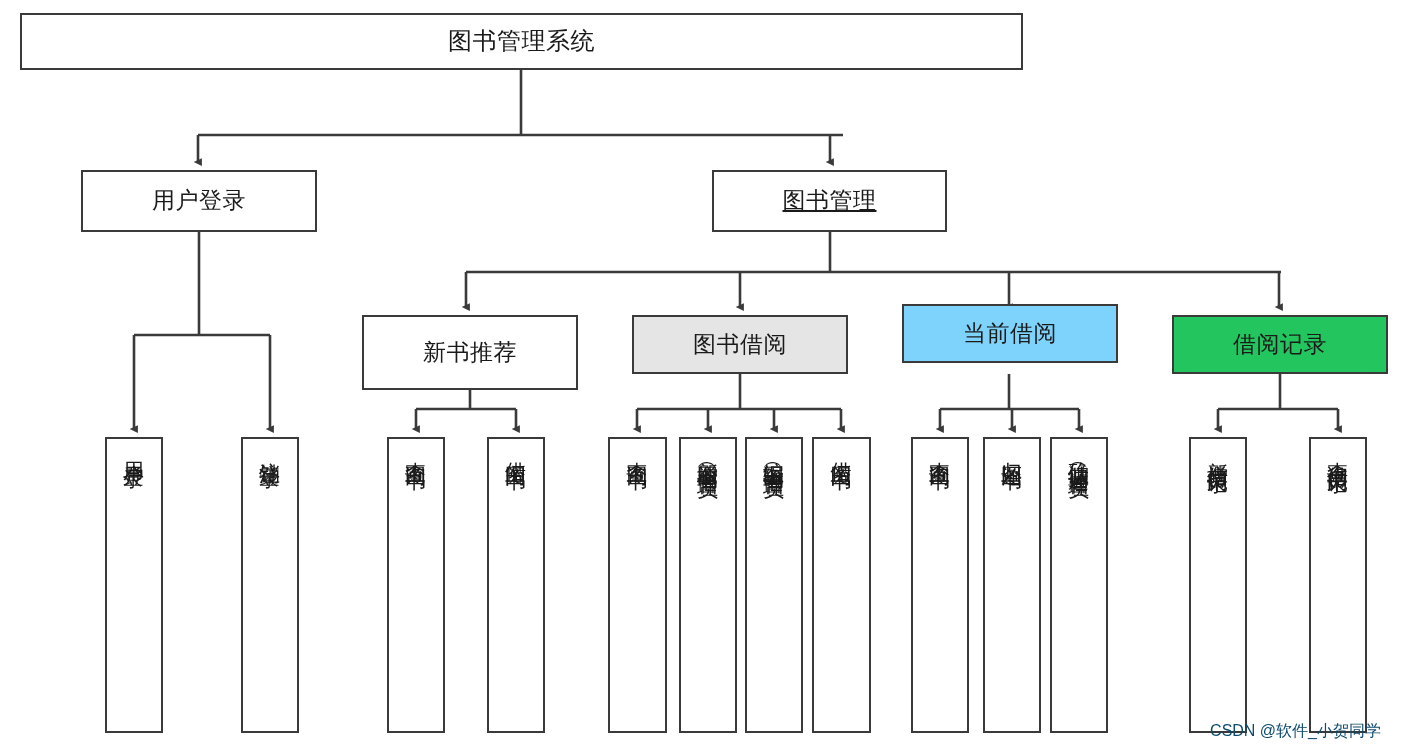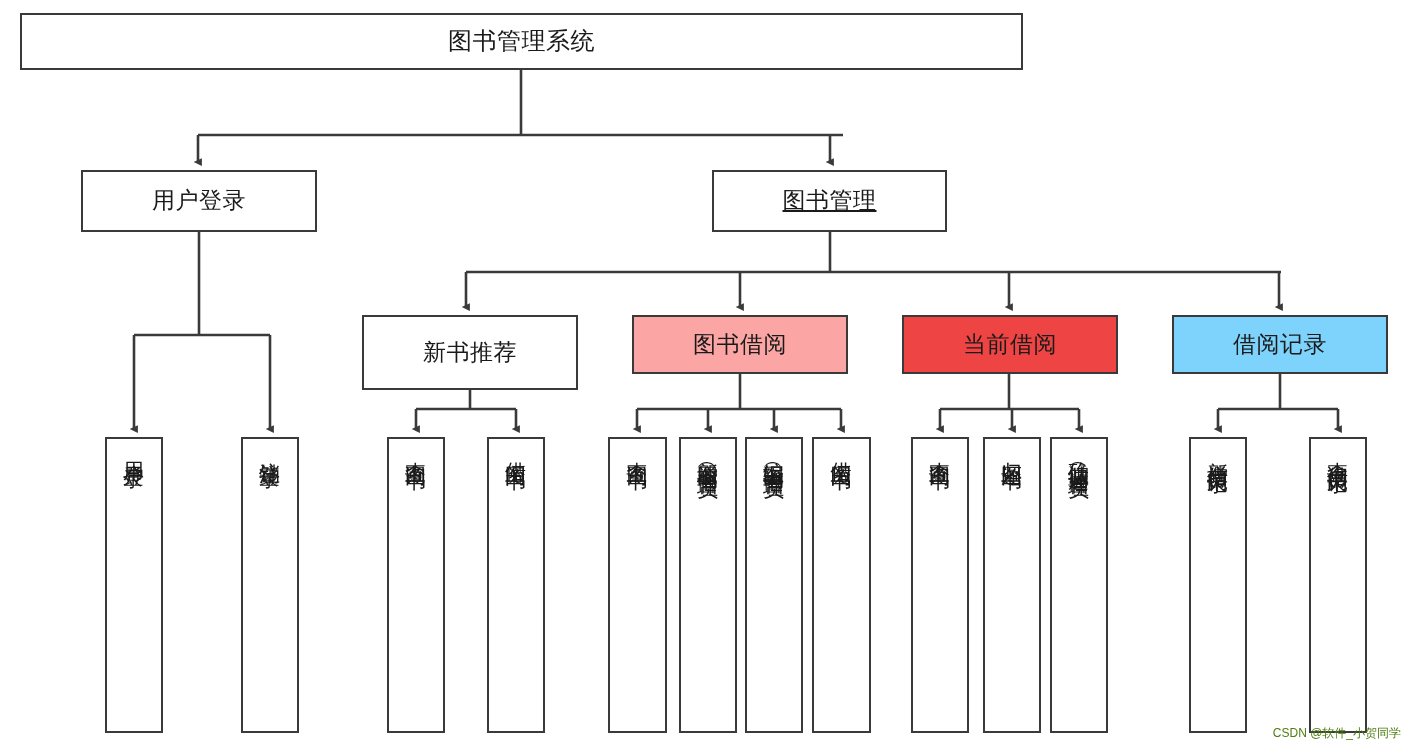--- a/index.html
+++ b/index.html
@@ -57,24 +57,24 @@
   .node.vert .lbl {
     writing-mode: vertical-rl;
     text-orientation: upright;
     font-size: 21px;
     letter-spacing: 2.5px;
     line-height: 1;
     margin: 0 auto;
   }
   .watermark {
     position: absolute;
-    right: 4px;
+    right: 24px;
     bottom: 5px;
-    font-size: 12px;
-    color: #4d7c0f;
+    font-size: 16px;
+    color: #0c4a6e;
     white-space: nowrap;
     z-index: 5;
     font-family: "Liberation Sans", "DejaVu Sans", sans-serif;
   }
 </style>
 </head>
 <body>
 
 <div id="canvas">
 
@@ -135,27 +135,27 @@
   <div class="node horiz" style="left: 81px; top: 170px; width: 236px; height: 62px; border-color: rgb(58, 58, 58); background: rgb(255, 255, 255); color: rgb(26, 26, 26);">
     <span class="lbl">用户登录</span>
   </div>
   <div class="node horiz" style="left: 712px; top: 170px; width: 235px; height: 62px; border-color: rgb(58, 58, 58); background: rgb(255, 255, 255); color: rgb(26, 26, 26); text-decoration: underline;">
     <span class="lbl">图书管理</span>
   </div>
 
   <div class="node horiz" style="left: 362px; top: 315px; width: 216px; height: 75px; border-color: rgb(58, 58, 58); background: rgb(255, 255, 255); color: rgb(26, 26, 26);">
     <span class="lbl">新书推荐</span>
   </div>
-  <div class="node horiz" style="left: 632px; top: 315px; width: 216px; height: 59px; border-color: rgb(58, 58, 58); background: #fca5a5; color: rgb(26, 26, 26);">
+  <div class="node horiz" style="left: 632px; top: 315px; width: 216px; height: 59px; border-color: rgb(58, 58, 58); background: #e5e5e5; color: rgb(26, 26, 26);">
     <span class="lbl">图书借阅</span>
   </div>
-  <div class="node horiz" style="left: 902px; top: 315px; width: 216px; height: 59px; border-color: rgb(58, 58, 58); background: #ef4444; color: rgb(26, 26, 26);">
+  <div class="node horiz" style="left: 902px; top: 304px; width: 216px; height: 59px; border-color: rgb(58, 58, 58); background: #7dd3fc; color: rgb(26, 26, 26);">
     <span class="lbl">当前借阅</span>
   </div>
-  <div class="node horiz" style="left: 1172px; top: 315px; width: 216px; height: 59px; border-color: rgb(58, 58, 58); background: #7dd3fc; color: rgb(26, 26, 26);">
+  <div class="node horiz" style="left: 1172px; top: 315px; width: 216px; height: 59px; border-color: rgb(58, 58, 58); background: #22c55e; color: rgb(26, 26, 26);">
     <span class="lbl">借阅记录</span>
   </div>
 
   <div class="node vert" style="left: 105px; top: 437px; width: 58px; height: 296px; border-color: rgb(58, 58, 58); background: rgb(255, 255, 255); color: rgb(26, 26, 26);">
     <span class="lbl">用户登录</span>
   </div>
   <div class="node vert" style="left: 241px; top: 437px; width: 58px; height: 296px; border-color: rgb(58, 58, 58); background: rgb(255, 255, 255); color: rgb(26, 26, 26);">
     <span class="lbl">注销登录</span>
   </div>
   <div class="node vert" style="left: 387px; top: 437px; width: 58px; height: 296px; border-color: rgb(58, 58, 58); background: rgb(255, 255, 255); color: rgb(26, 26, 26);">

